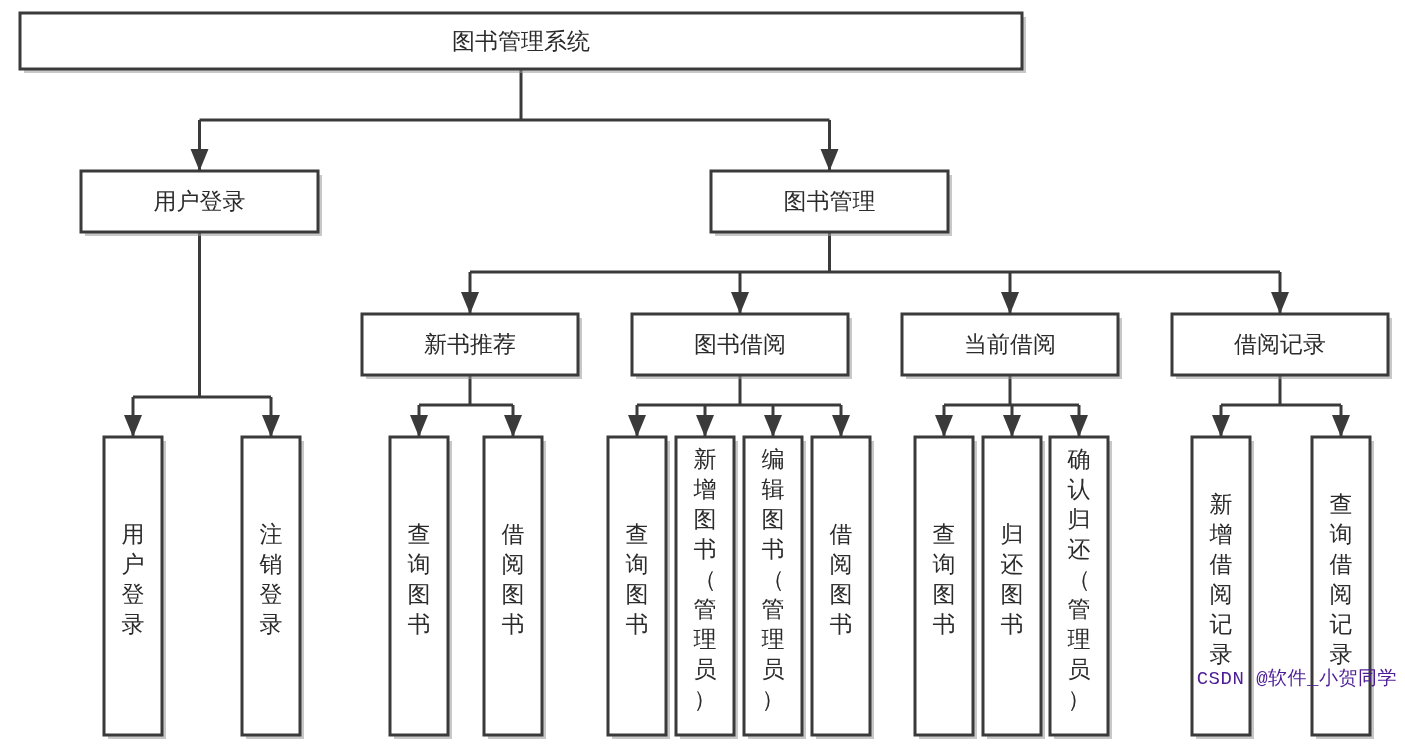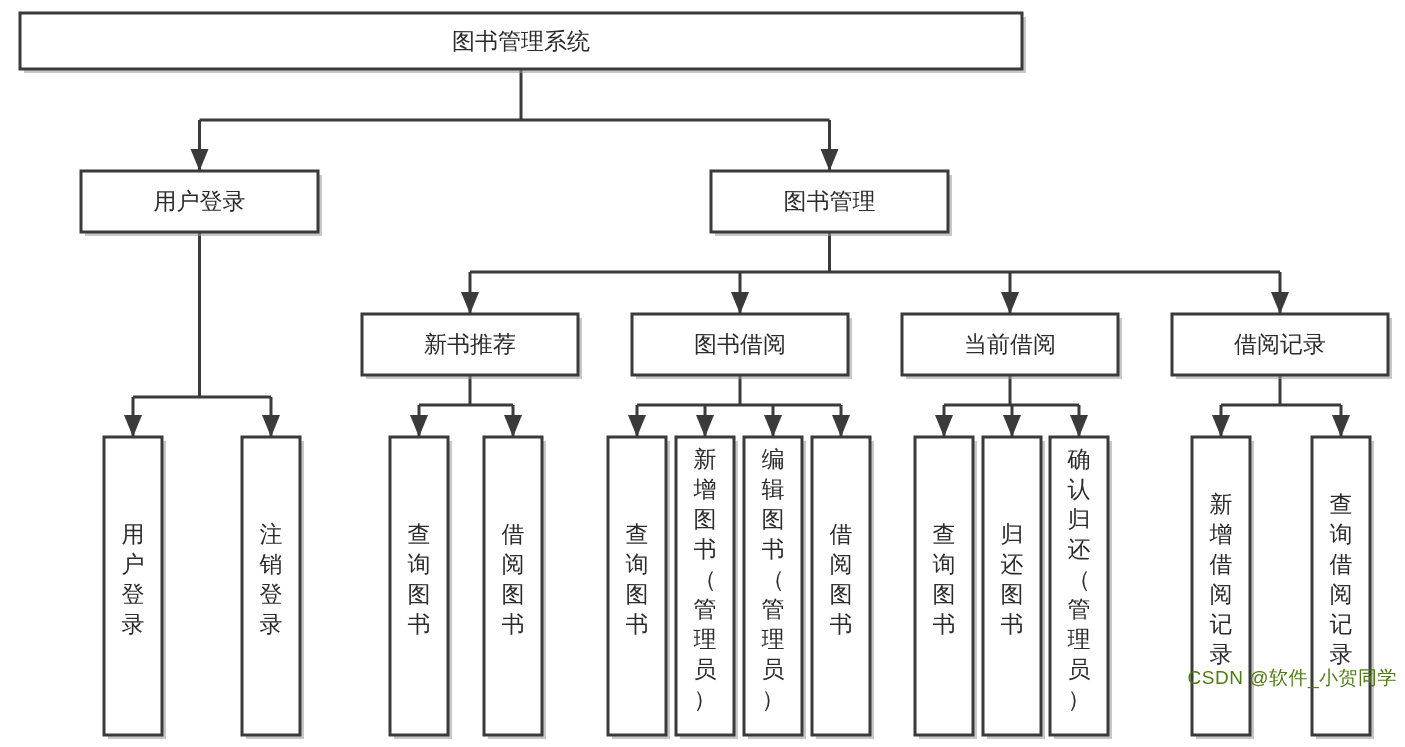--- a/index.html
+++ b/index.html
@@ -53,23 +53,23 @@
   .node-label-vert {
     fill: #2b2b2b;
     font-family: "DejaVu Sans", "Liberation Sans", sans-serif;
     font-size: 23px;
     text-anchor: middle;
   }
   .watermark {
     position: absolute;
     right: 8px;
     bottom: 5px;
-    font-family: Liberation Sans, sans-serif;
+    font-family: Liberation Mono, monospace;
     font-size: 19px;
-    color: #4d7c0f;
+    color: #4c1d95;
     white-space: nowrap;
     letter-spacing: 0.5px;
   }
 </style>
 </head>
 <body>
 
 <div id="diagram-root">
   <svg class="flow" viewBox="0 0 1405 747">
     <g id="edges-layer">

